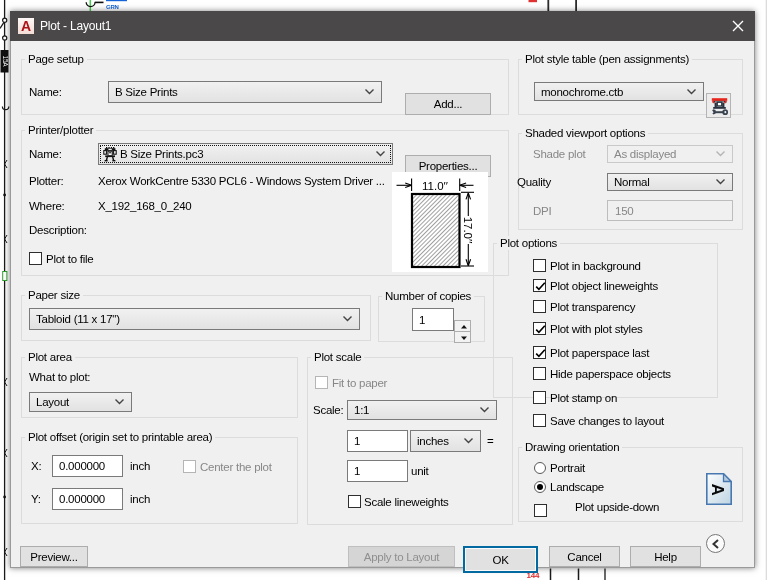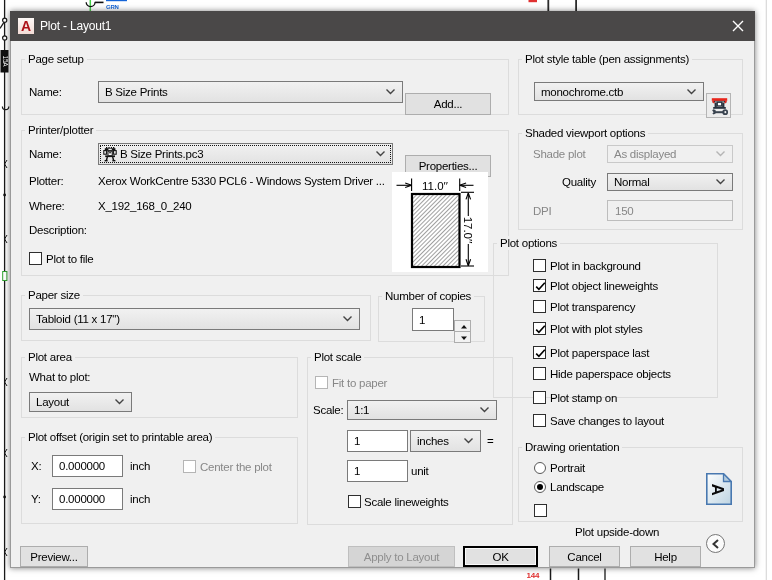--- a/index.html
+++ b/index.html
@@ -83,21 +83,21 @@
     </div>
     <div class="lbl" style="left:40px;top:19px;color:#fff;font-size:12px;letter-spacing:-0.2px;">Plot - Layout1</div>
     <svg class="abs" style="left:732px;top:20px" width="12" height="12" viewBox="0 0 12 12">
       <path d="M1 1 L11 11 M11 1 L1 11" stroke="#fff" stroke-width="1.4"></path>
     </svg>
 
     <div class="grp" style="left:21px;top:59px;width:488px;height:56px;">
         <span class="glb">Page setup</span>
       </div>
     <div class="lbl" style="left:29px;top:85px;">Name:</div>
-    <div class="combo" style="left:98px;top:81px;width:305px;height:22px;">
+    <div class="combo" style="left:108px;top:81px;width:274px;height:22px;">
       <span class="ct">B Size Prints</span>
       <svg class="chev" viewBox="0 0 9 6">
           <path d="M0.5 0.5 L4.5 4.5 L8.5 0.5" fill="none" stroke="#444" stroke-width="1.4"></path>
         </svg>
     </div>
     <div class="btn" style="left:405px;top:81px;width:86px;height:22px;">
         <span class="ct">Add...</span>
       </div>
 
     <div class="grp" style="left:21px;top:130px;width:488px;height:146px;">
@@ -278,21 +278,21 @@
     <div class="grp" style="left:518px;top:133px;width:225px;height:97px;">
         <span class="glb">Shaded viewport options</span>
       </div>
     <div class="lbl gray" style="left:533px;top:147px;">Shade plot</div>
     <div class="combo" style="left:607px;top:145px;width:126px;height:18px;border-color:#c9c9c9;background:#f0f0f0;">
       <span class="ct gray">As displayed</span>
       <svg class="chev" viewBox="0 0 9 6">
           <path d="M0.5 0.5 L4.5 4.5 L8.5 0.5" fill="none" stroke="#b5b5b5" stroke-width="1.4"></path>
         </svg>
     </div>
-    <div class="lbl" style="left:562px;top:175px;text-align:center;">Quality</div>
+    <div class="lbl" style="left:517px;top:175px;text-align:center;">Quality</div>
     <div class="combo" style="left:607px;top:173px;width:126px;height:18px;">
       <span class="ct">Normal</span>
       <svg class="chev" viewBox="0 0 9 6">
           <path d="M0.5 0.5 L4.5 4.5 L8.5 0.5" fill="none" stroke="#444" stroke-width="1.4"></path>
         </svg>
     </div>
     <div class="lbl gray" style="left:533px;top:204px;">DPI</div>
     <div class="inp" style="left:607px;top:200px;width:126px;height:21px;background:#f0f0f0;border-color:#bdbdbd;">
       <span class="ct gray" style="left:7px;">150</span>
     </div>
@@ -330,40 +330,40 @@
       <div class="lbl" style="left:550px;top:414px;">Save changes to layout</div>
 
     <div class="grp" style="left:518px;top:447px;width:225px;height:75px;">
         <span class="glb">Drawing orientation</span>
       </div>
     <div class="rad" style="left:534px;top:462px;"></div>
       <div class="lbl" style="left:550px;top:461px;">Portrait</div>
     <div class="rad sel" style="left:534px;top:481px;"></div>
       <div class="lbl" style="left:550px;top:480px;">Landscape</div>
     <div class="cb" style="left:534px;top:504px;"></div>
-      <div class="lbl" style="left:550px;top:525px;padding-left:25px;">Plot upside-down</div>
+      <div class="lbl" style="left:550px;top:500px;padding-left:25px;">Plot upside-down</div>
     <svg class="abs" style="left:706px;top:473px" width="26" height="32" viewBox="0 0 26 32">
       <defs>
           <linearGradient id="pg" x1="0" y1="0" x2="1" y2="1">
         <stop offset="0" stop-color="#fdfefe"></stop>
             <stop offset="1" stop-color="#bed4e2"></stop>
       </linearGradient>
         </defs>
       <path d="M0.8 0.8 L17.5 0.8 L25.2 8.5 L25.2 31.2 L0.8 31.2 Z" fill="url(#pg)" stroke="#4878b0" stroke-width="1.6"></path>
       <path d="M17.5 0.8 L17.5 8.5 L25.2 8.5 Z" fill="#b4cbdd" stroke="#4878b0" stroke-width="1.3"></path>
       <text x="11.8" y="22.4" transform="rotate(90 11.8 16.5)" font-size="17" font-weight="bold" fill="#0a0a0a" font-family="Liberation Sans" text-anchor="middle">A</text>
     </svg>
 
     <div class="btn" style="left:20px;top:534px;width:68px;height:21px;">
         <span class="ct">Preview...</span>
       </div>
     <div class="btn" style="left:348px;top:534px;width:107px;height:21px;background:#d5d5d5;border-color:#bfbfbf;color:#8f8f8f;">
         <span class="ct">Apply to Layout</span>
       </div>
-    <div class="btn" style="left:463px;top:534px;width:75px;height:21px;border:2px solid #000000;box-shadow:inset 0 0 0 1px #fafafa;text-decoration:underline;">
+    <div class="btn" style="left:463px;top:534px;width:75px;height:27px;border:2px solid #0369a1;box-shadow:inset 0 0 0 1px #fafafa;text-decoration:underline;">
         <span class="ct">OK</span>
       </div>
     <div class="btn" style="left:549px;top:534px;width:71px;height:21px;">
         <span class="ct">Cancel</span>
       </div>
     <div class="btn" style="left:630px;top:534px;width:71px;height:21px;">
         <span class="ct">Help</span>
       </div>
     <div class="abs" style="left:706px;top:534px;width:19px;height:19px;border-radius:50%;border:1.5px solid #777;background:#fbfbfb;box-sizing:border-box;">
       <svg class="abs" style="left:5px;top:3.5px" width="7" height="10" viewBox="0 0 7 10">

